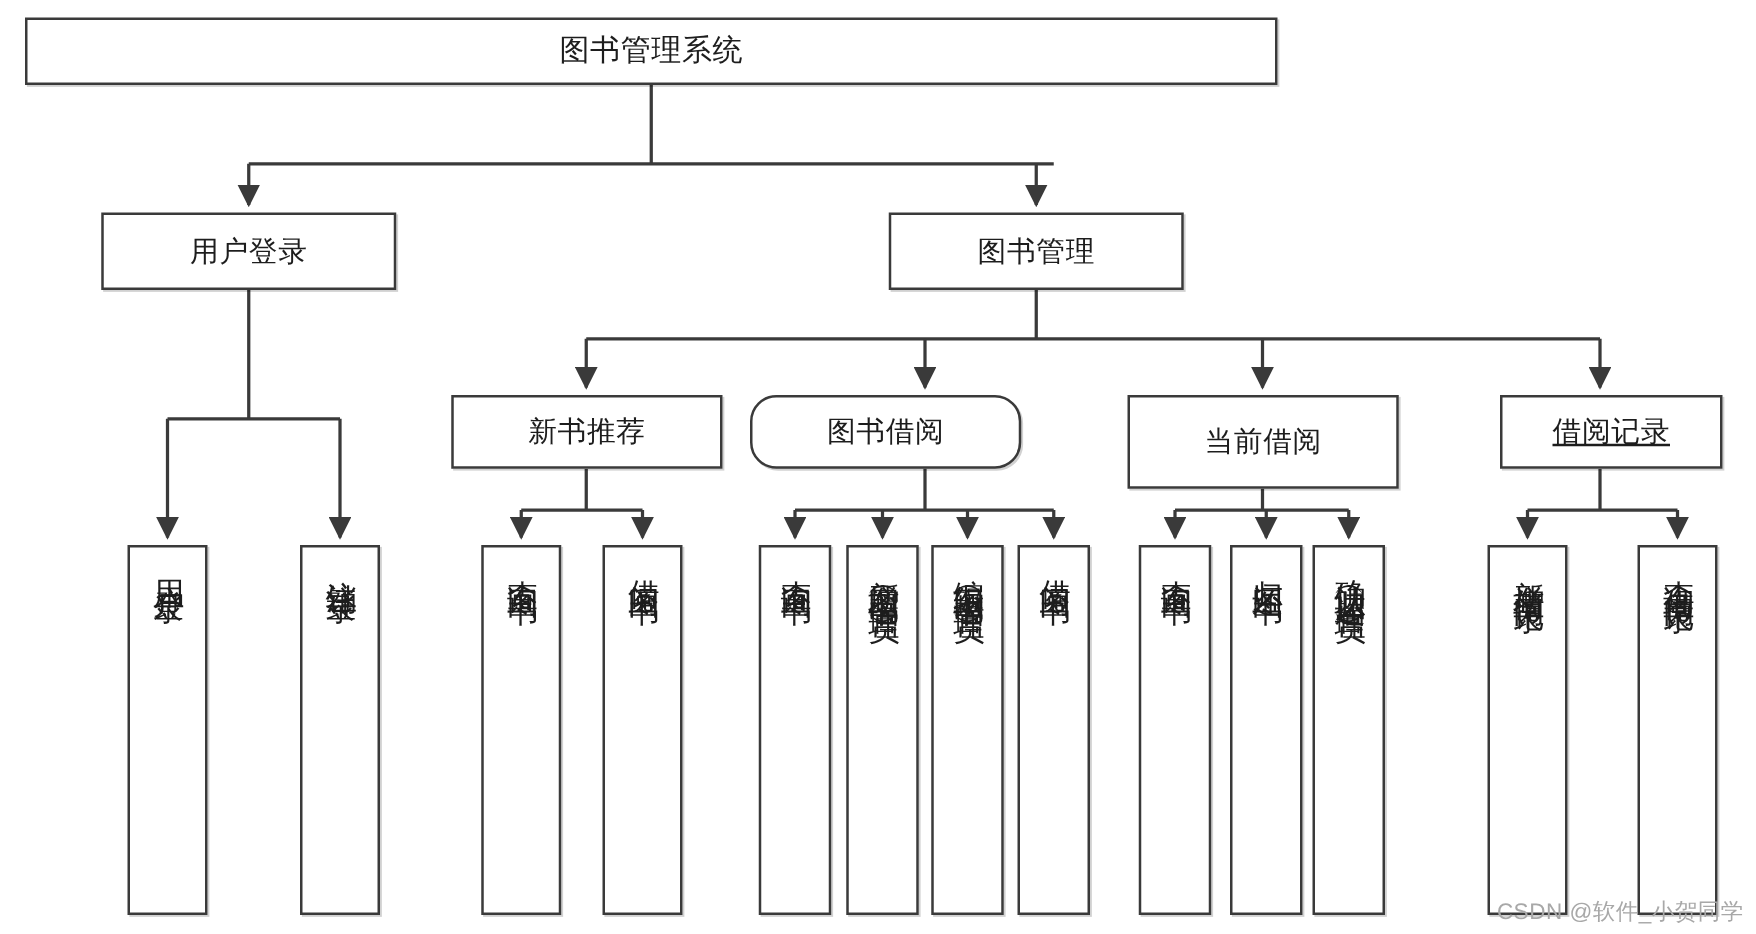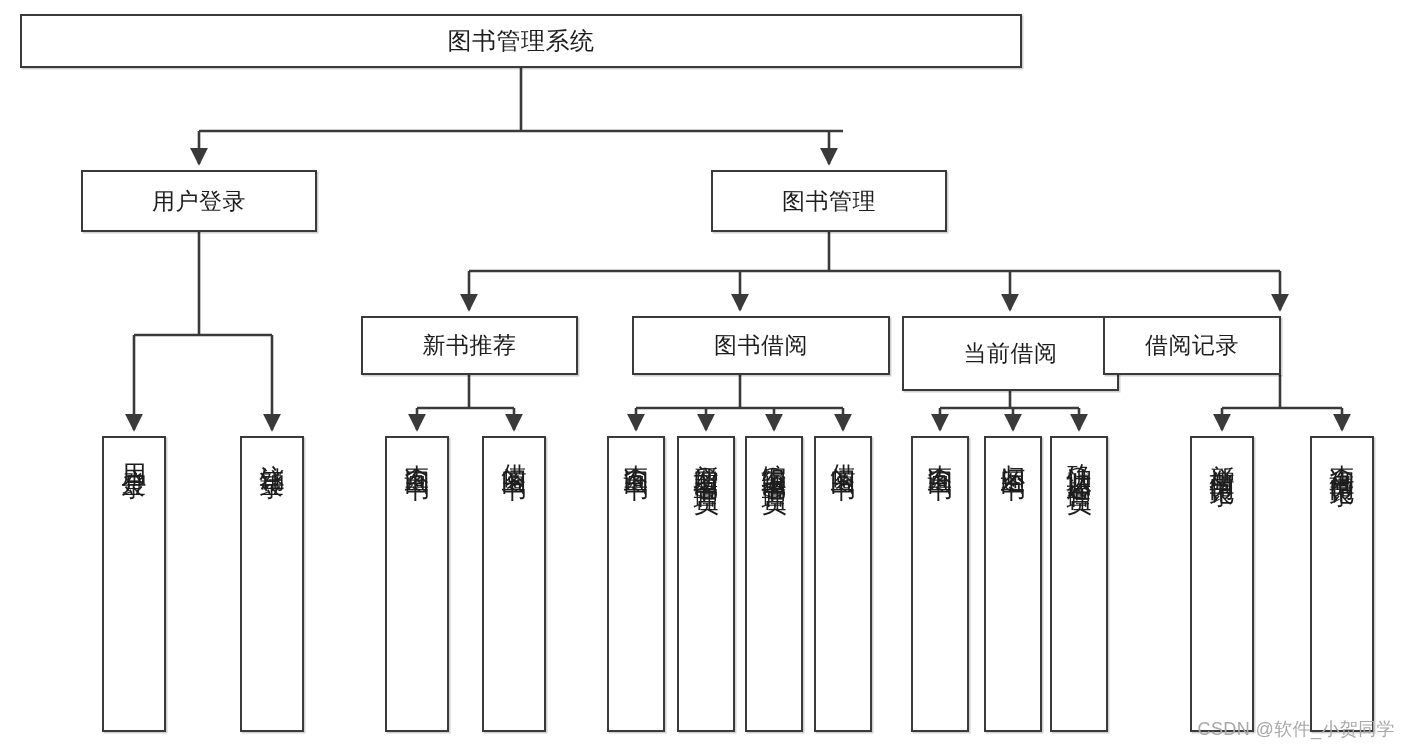--- a/index.html
+++ b/index.html
@@ -135,27 +135,27 @@
   <div class="node horiz" style="left: 81px; top: 170px; width: 236px; height: 62px;">
     <span class="label">用户登录</span>
   </div>
   <div class="node horiz" style="left: 711px; top: 170px; width: 236px; height: 62px;">
     <span class="label">图书管理</span>
   </div>
 
   <div class="node horiz" style="left: 361px; top: 316px; width: 217px; height: 59px;">
     <span class="label">新书推荐</span>
   </div>
-  <div class="node horiz" style="left: 632px; top: 316px; width: 258px; height: 59px;">
+  <div class="node horiz" style="left: 600px; top: 316px; width: 217px; height: 59px; border-radius: 21px;">
     <span class="label">图书借阅</span>
   </div>
   <div class="node horiz" style="left: 902px; top: 316px; width: 217px; height: 75px;">
     <span class="label">当前借阅</span>
   </div>
-  <div class="node horiz" style="left: 1103px; top: 316px; width: 178px; height: 59px;">
+  <div class="node horiz" style="left: 1200px; top: 316px; width: 178px; height: 59px; text-decoration: underline;">
     <span class="label">借阅记录</span>
   </div>
 
   <div class="node vert" style="left: 102px; top: 436px; width: 64px; height: 296px;">
     <span class="label">用户登录</span>
   </div>
   <div class="node vert" style="left: 240px; top: 436px; width: 64px; height: 296px;">
     <span class="label">注销登录</span>
   </div>
   <div class="node vert" style="left: 385px; top: 436px; width: 64px; height: 296px;">

